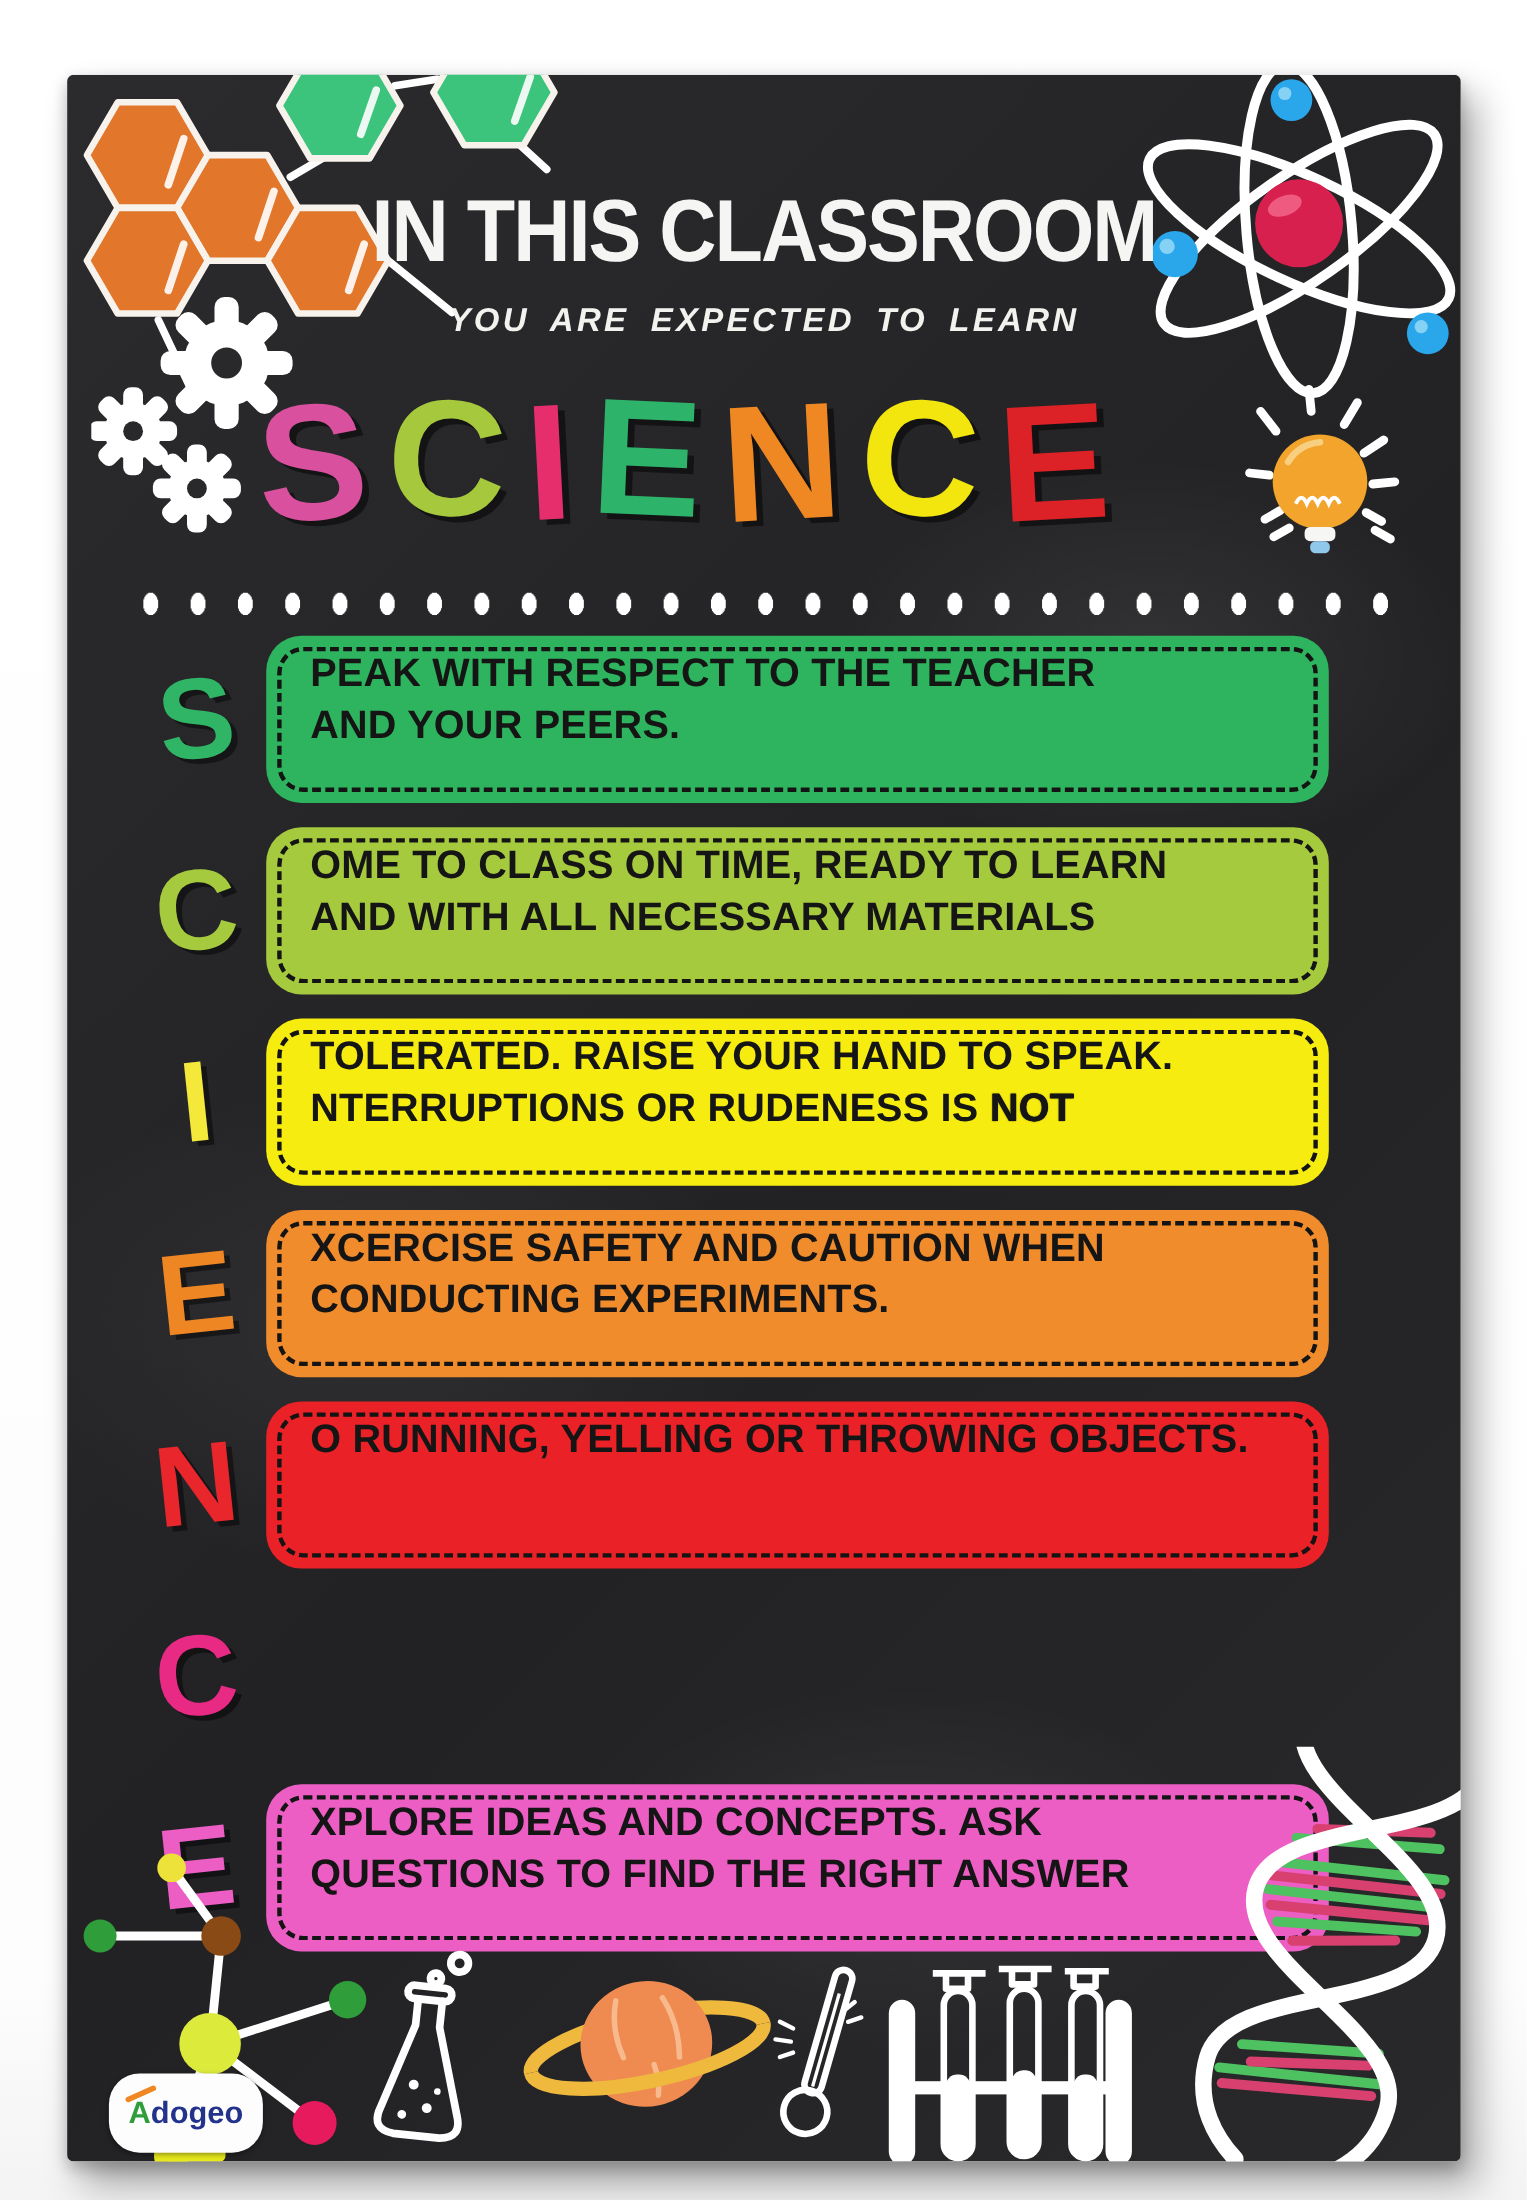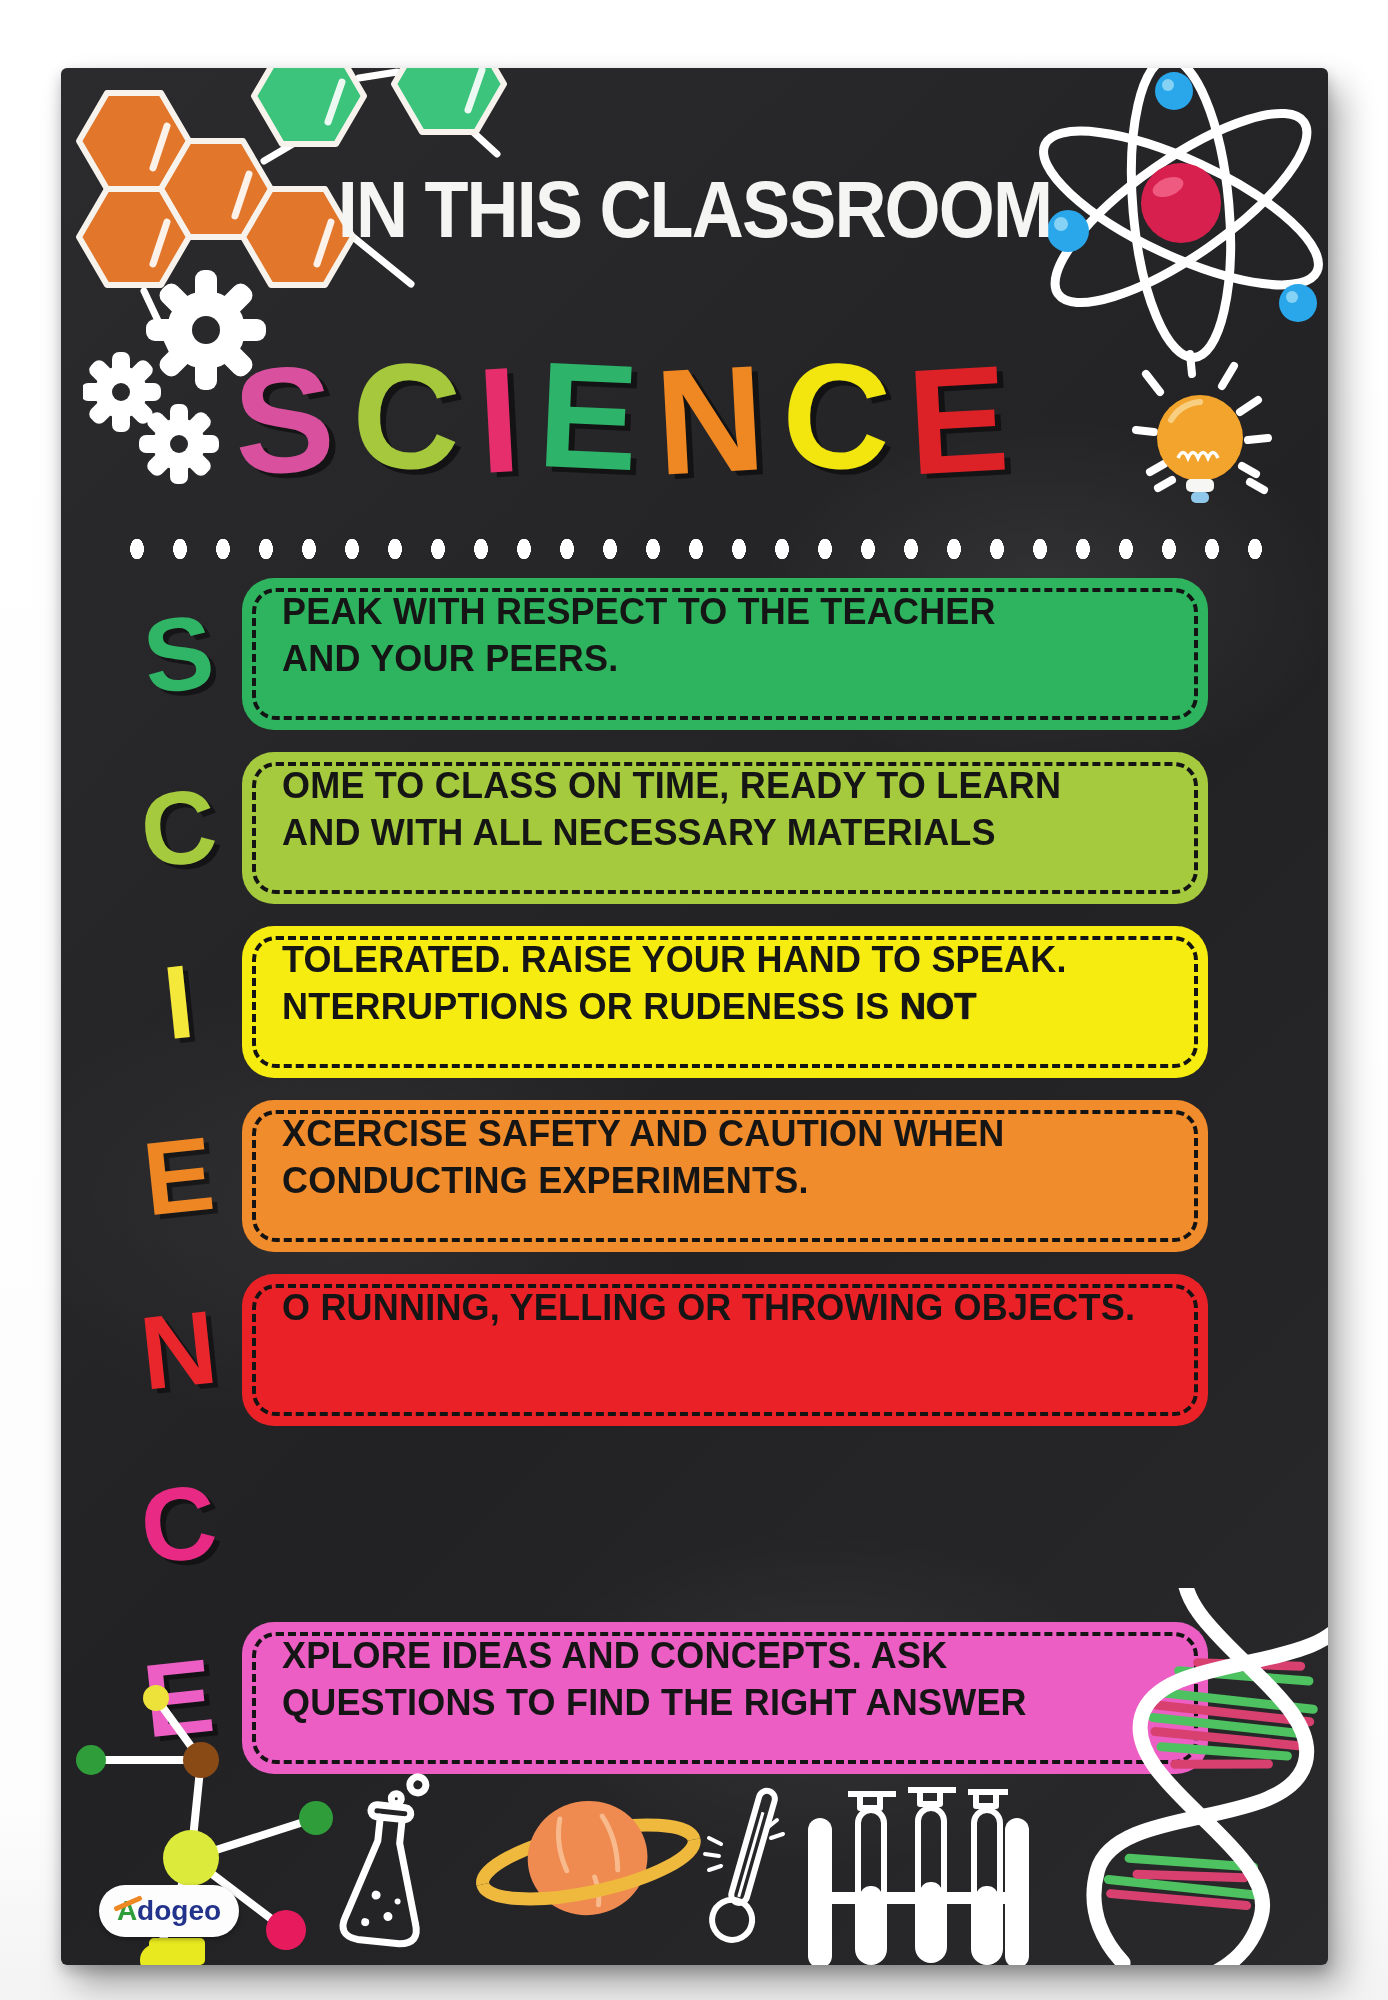--- a/index.html
+++ b/index.html
@@ -34,21 +34,21 @@
   .rule{position:relative;height:152px;}
   .rule-letter{position:absolute;left:55px;top:50%;transform:translateY(-50%) rotate(-6deg);
     width:125px;text-align:center;font-size:104px;font-weight:bold;line-height:104px;
     text-shadow:5px 5px 0 rgba(0,0,0,.45);}
   .rule-box{position:absolute;left:181px;top:0;width:966px;height:152px;border-radius:32px;}
   .rule-box::before{content:"";position:absolute;inset:10px;border:4px dashed #141414;border-radius:24px;}
   .rule-text{position:absolute;inset:10px;display:flex;flex-direction:column;
     padding-left:30px;color:#151515;font-weight:bold;font-size:36px;line-height:47px;letter-spacing:.2px;}
   .xbold{text-shadow:0 0 1.2px #151515, .6px 0 0 #151515;}
   
-  .logo{position:absolute;left:38px;top:1817px;width:140px;height:52px;background:#fdfdfd;
+  .logo{position:absolute;left:38px;top:1817px;width:140px;height:72px;background:#fdfdfd;
     border-radius:28px;display:flex;align-items:center;justify-content:center;
     box-shadow:0 2px 5px rgba(0,0,0,.35);}
   .logo-text{display:block;font-size:28px;font-weight:bold;color:#23338c;letter-spacing:0px;}
   .logo-text::first-letter{color:#2f9e3a;}
   .logo-swoosh{position:absolute;left:14px;top:16px;width:30px;height:5px;background:#ef8722;
     border-radius:3px;transform:rotate(-24deg);}
   .yellow-tag{position:absolute;left:88px;top:1870px;width:56px;height:27px;background:#e8ea1f;border-radius:5px;}
 </style>
 </head>
 <body>
@@ -121,20 +121,21 @@
           <rect x="87" y="136" width="18" height="80" rx="7" transform="rotate(45 96 176)"></rect>
           <rect x="87" y="136" width="18" height="80" rx="7" transform="rotate(90 96 176)"></rect>
           <rect x="87" y="136" width="18" height="80" rx="7" transform="rotate(135 96 176)"></rect>
           <circle cx="96" cy="176" r="26"></circle>
         </g>
         <circle cx="96" cy="176" r="9" fill="#29292c"></circle>
       </g>
     </svg>
 
     <div class="title">IN THIS CLASSROOM</div>
+    <div class="subtitle">YOU ARE EXPECTED TO LEARN</div>
 
     <div class="science">
       <span class="sletter" style="color: rgb(216, 80, 158);">S</span><span class="sletter" style="color: rgb(166, 200, 60);">C</span><span class="sletter" style="color: rgb(230, 46, 109);">I</span><span class="sletter" style="color: rgb(45, 180, 106);">E</span><span class="sletter" style="color: rgb(239, 135, 34);">N</span><span class="sletter" style="color: rgb(242, 230, 14);">C</span><span class="sletter" style="color: rgb(220, 33, 39);">E</span>
     </div>
 
     <svg class="dec" style="left:1055px;top:258px;width:170px;height:215px;" viewBox="0 0 170 215">
       <g stroke="#ffffff" stroke-width="8" stroke-linecap="round">
         <line x1="30" y1="48" x2="44" y2="66"></line>
         <line x1="74" y1="28" x2="76" y2="48"></line>
         <line x1="118" y1="40" x2="106" y2="60"></line>

